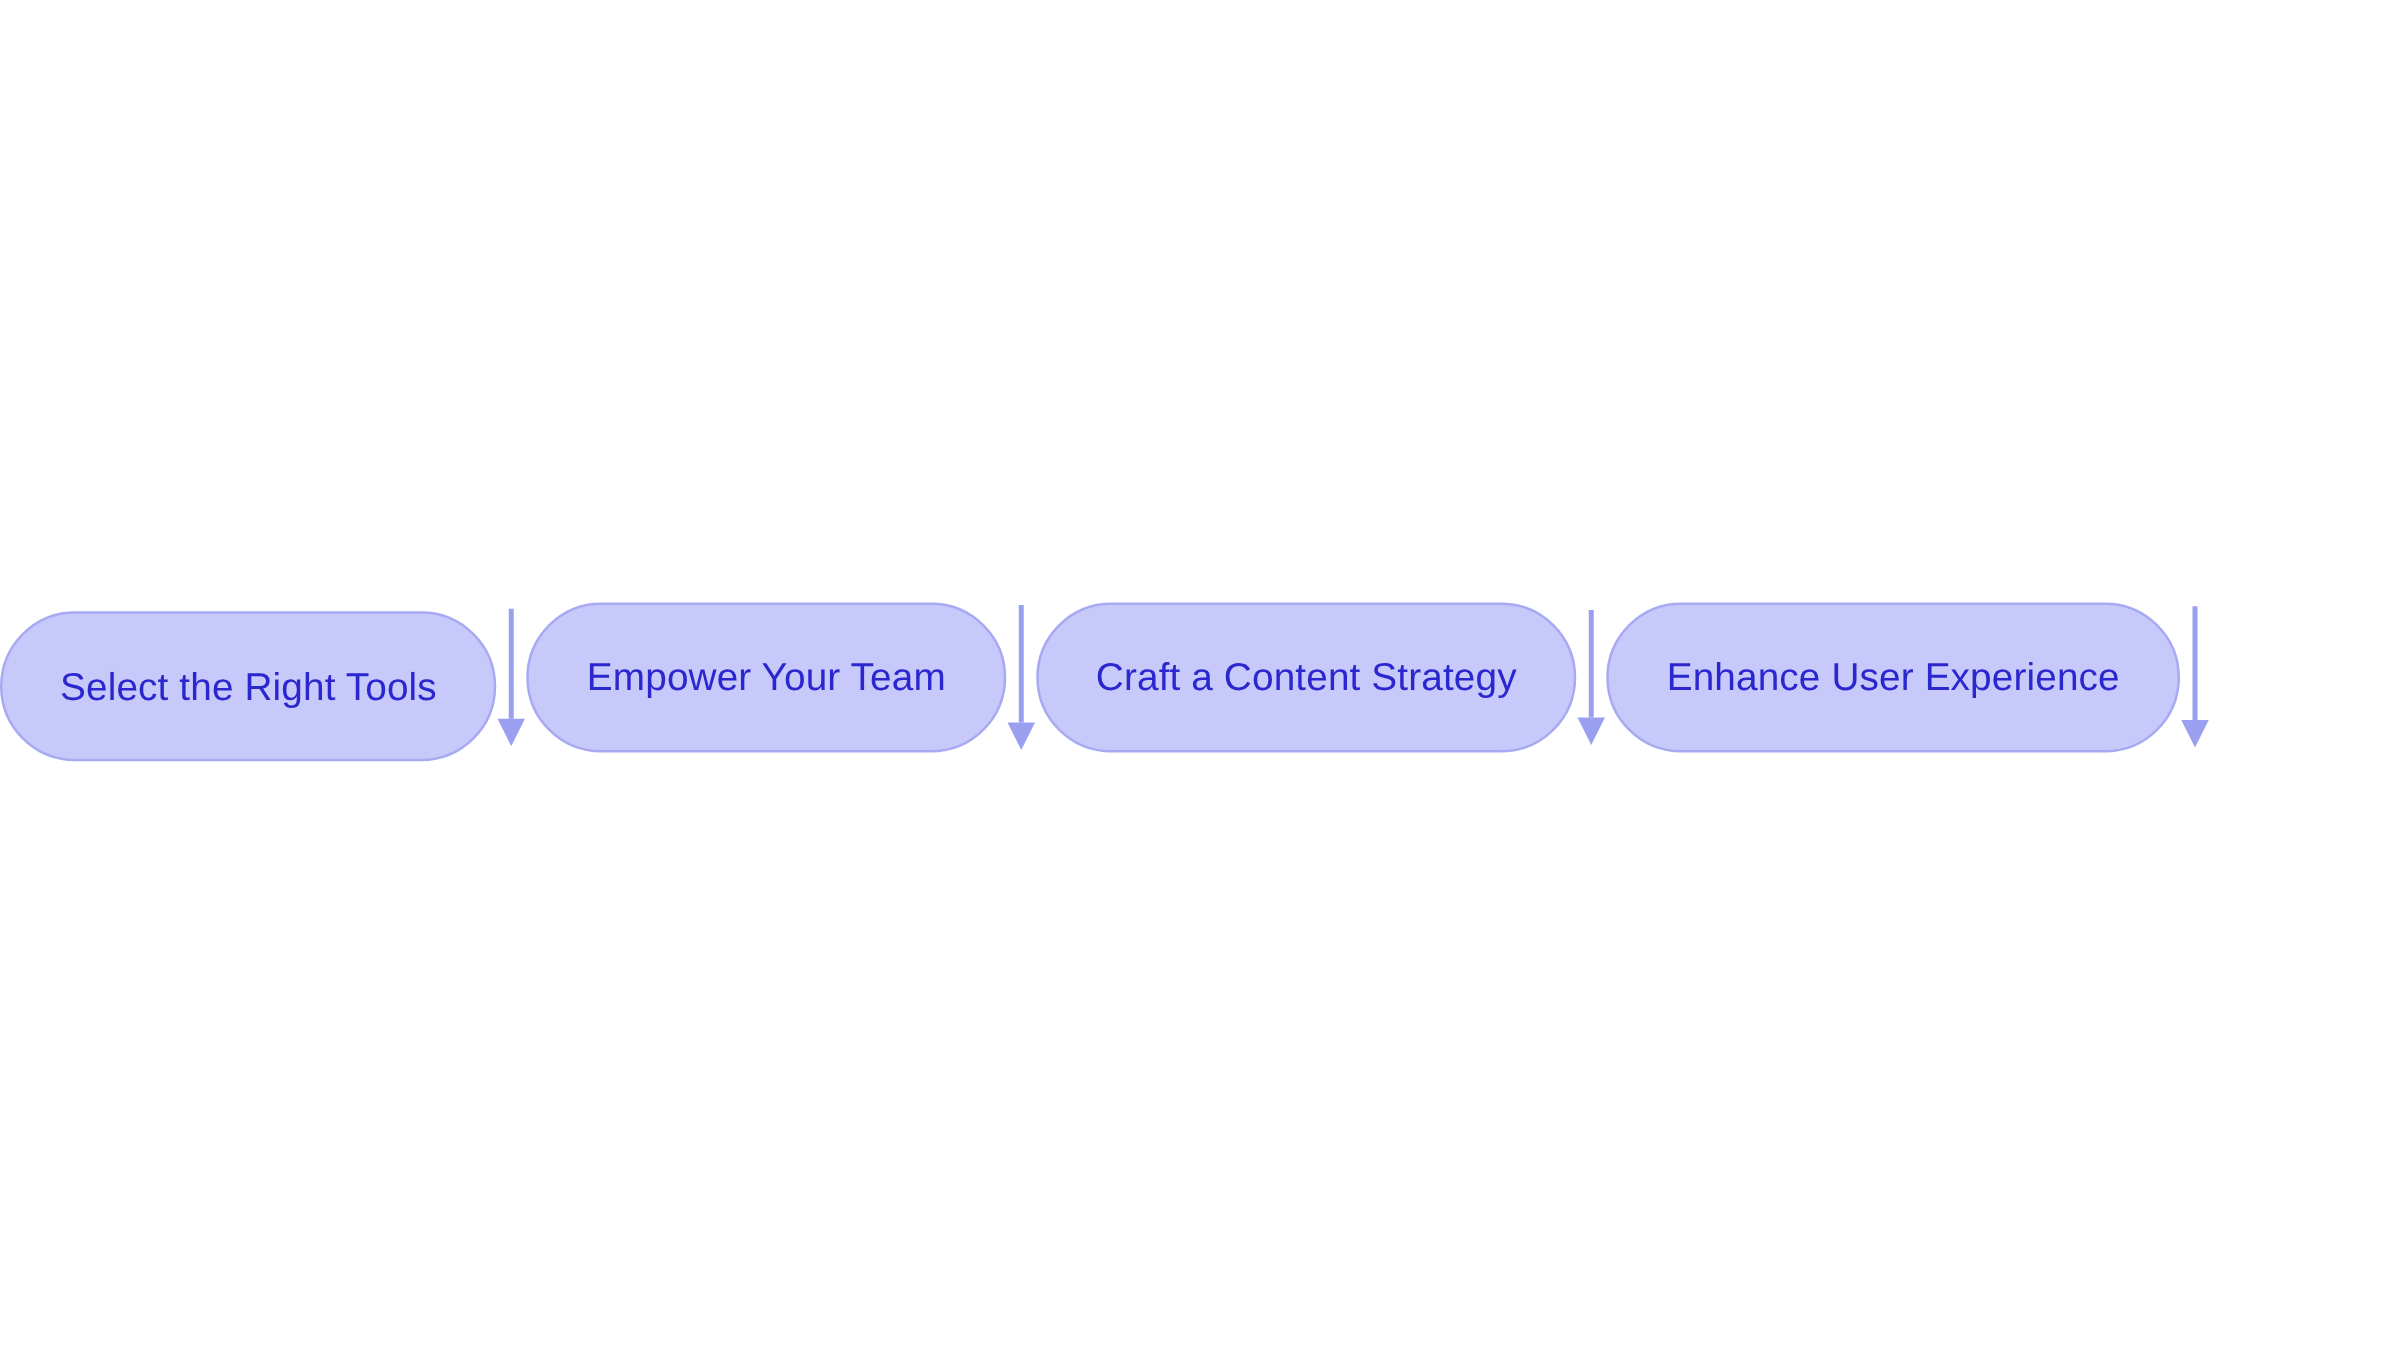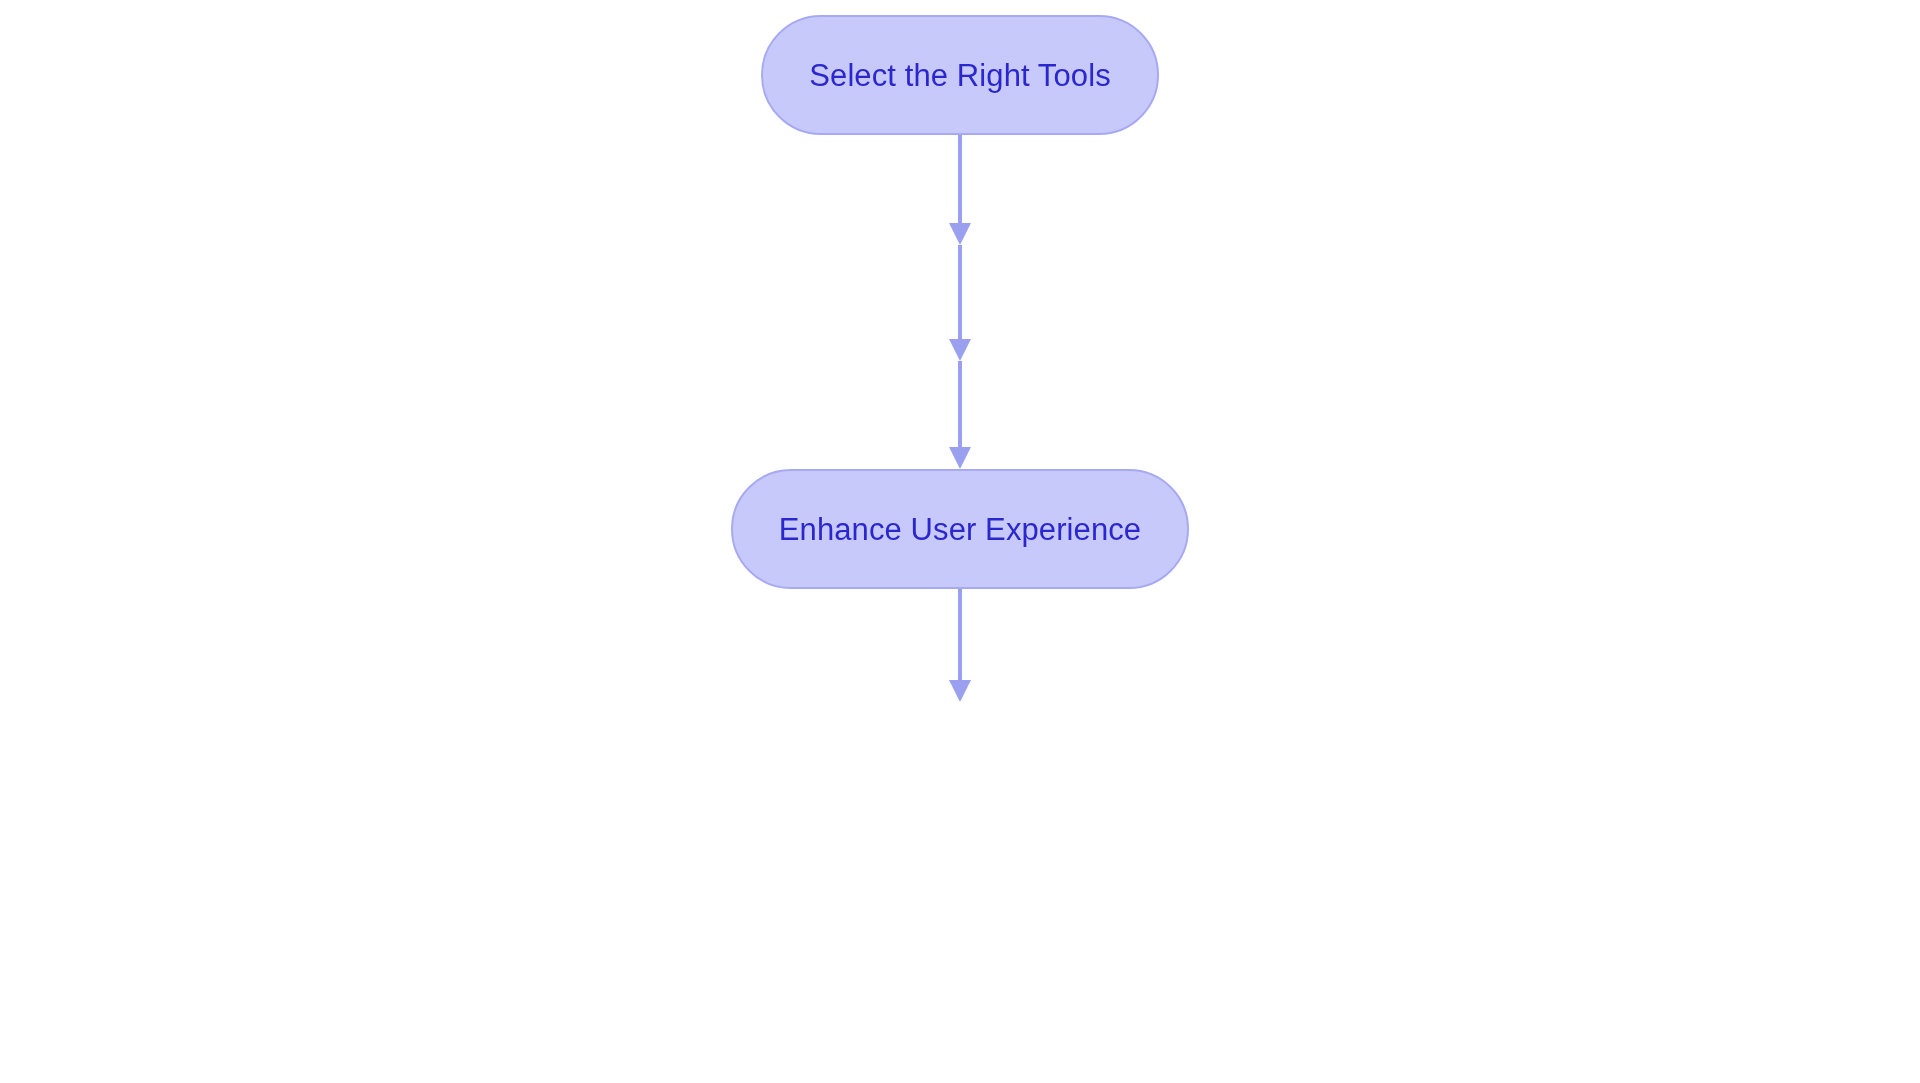--- a/index.html
+++ b/index.html
@@ -19,21 +19,21 @@
     height: 1083px;
     background: #ffffff;
   }
   .flow-column {
     position: absolute;
     left: 0;
     top: 0;
     width: 1920px;
     height: 1083px;
     display: flex;
-    flex-direction: column;
+    flex-direction: row;
     align-items: center;
     justify-content: flex-start;
   }
   .node {
     box-sizing: border-box;
     height: 120px;
     display: flex;
     align-items: center;
     justify-content: center;
     background: #c8c9fb;
@@ -87,26 +87,32 @@
 
     <div class="node n0">
       <span class="node-label">Select the Right Tools</span>
     </div>
 
     <div class="connector c0">
       <div class="connector-line"></div>
       <div class="connector-head"></div>
     </div>
 
+    <div class="node n1">
+      <span class="node-label">Empower Your Team</span>
+    </div>
 
     <div class="connector c1">
       <div class="connector-line"></div>
       <div class="connector-head"></div>
     </div>
 
+    <div class="node n2">
+      <span class="node-label">Craft a Content Strategy</span>
+    </div>
 
     <div class="connector c2">
       <div class="connector-line"></div>
       <div class="connector-head"></div>
     </div>
 
     <div class="node n3">
       <span class="node-label">Enhance User Experience</span>
     </div>
 

